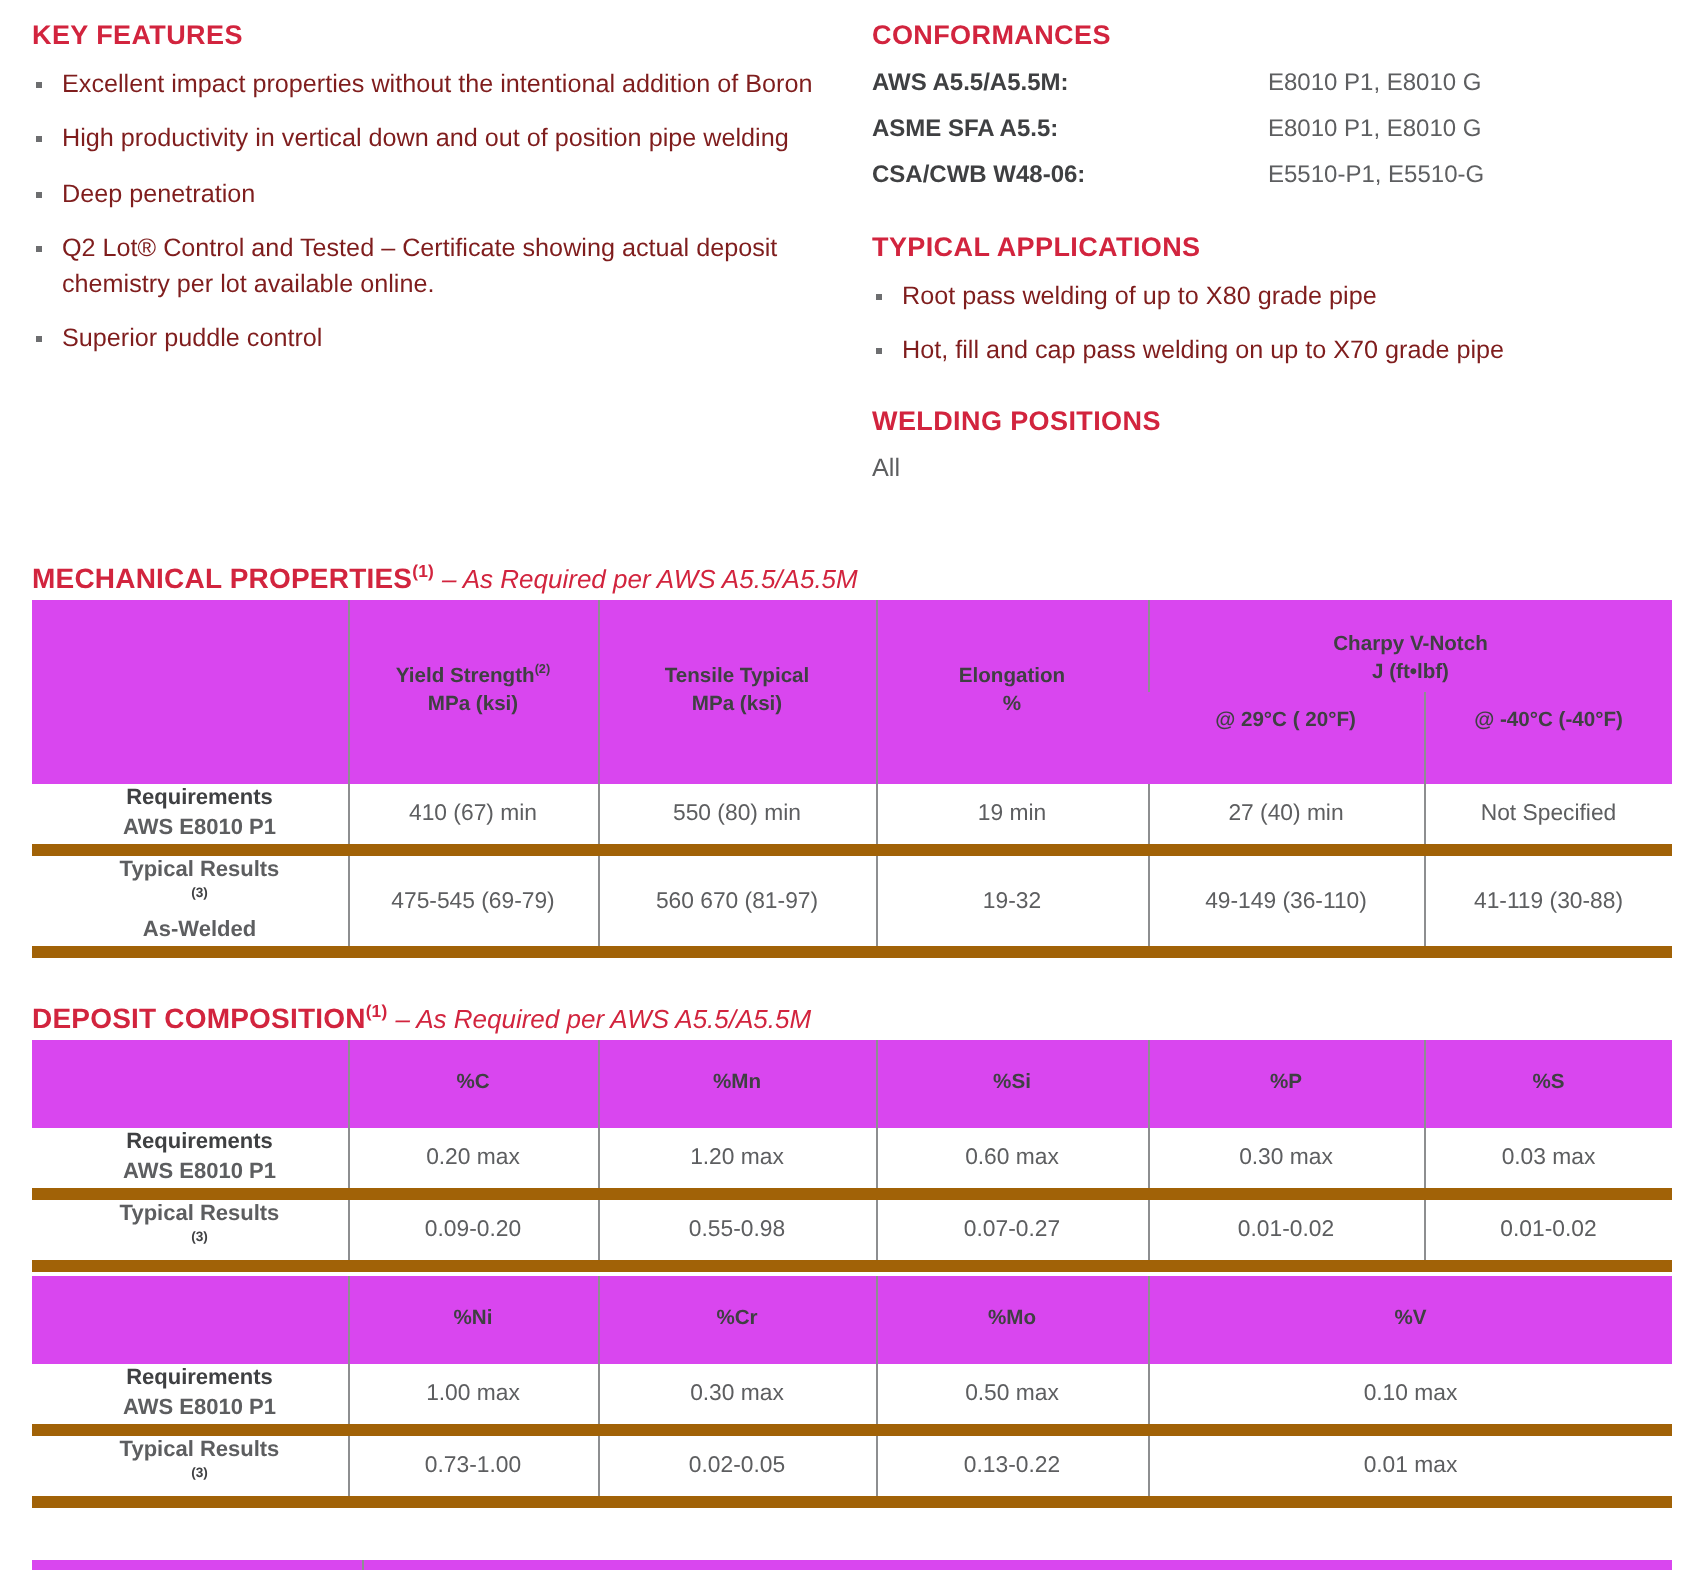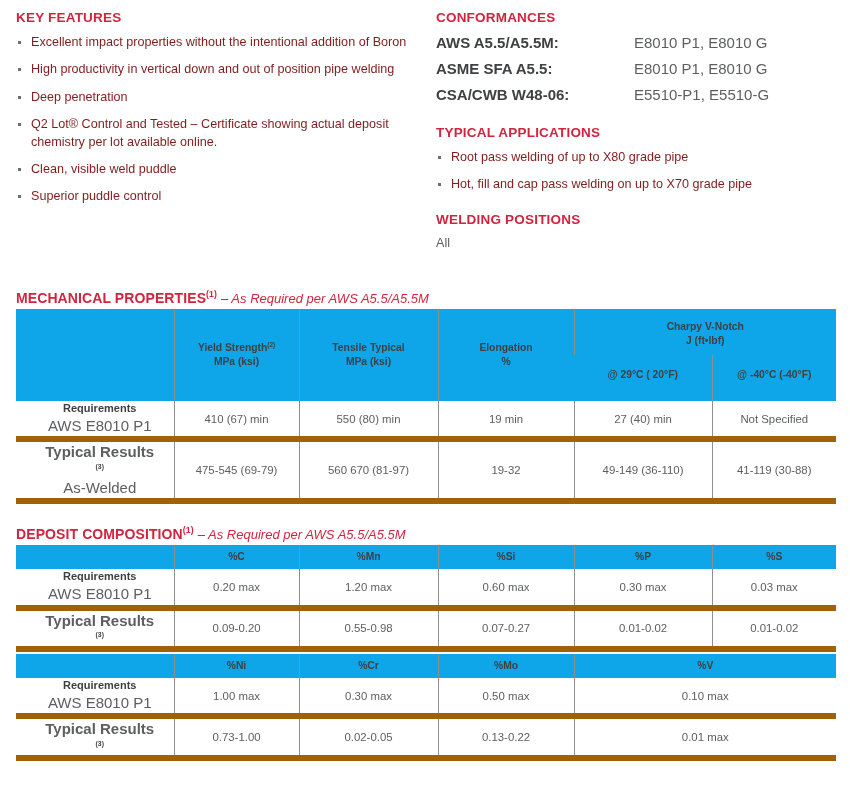--- a/index.html
+++ b/index.html
@@ -52,21 +52,21 @@
   }
   ul.bullets li::before {
     content: "";
     position: absolute;
     left: 2px; top: 7px;
     width: 3px; height: 3px;
     background: #6d6e70;
   }
 
   .conf-list { margin: 0 0 22px 0; }
-  .conf-row { display: flex; margin-bottom: 9px; font-size: 15px; }
+  .conf-row { display: flex; margin-bottom: 9px; font-size: 12px; }
   .conf-label { width: 198px; font-weight: bold; color: #3f4042; }
   .conf-value { color: #5d5e60; }
 
   .plain { font-size: 12.6px; color: #5d5e60; }
 
   
   .section { padding: 0 14px 0 16px; }
   .mt-mech { margin-top: 40px; }
   .mt-dep  { margin-top: 22px; }
   .mt-proc { margin-top: 26px; }
@@ -79,35 +79,35 @@
     table-layout: fixed;
   }
   table.dt th, table.dt td {
     padding: 0; margin: 0;
     text-align: center;
     vertical-align: middle;
     font-weight: normal;
     color: #5d5e60;
   }
   thead.hdr th {
-    background: #0ea5e9;
+    background: #d946ef;
     color: #3f4042;
     font-weight: bold;
     font-size: 10.3px;
     line-height: 1.32;
-    padding: 5px 2px;
+    padding: 15px 2px;
   }
   .vsep { border-left: 1px solid #8d8e90; }
   .row-label {
     text-align: left;
     padding-left: 10px !important;
     line-height: 1.35;
   }
   .row-label b { color: #3f4042; font-size: 11px; }
-  .row-label span { color: #5d5e60; font-size: 15px; display: block; }
+  .row-label span { color: #5d5e60; font-size: 11px; display: block; font-weight: bold; }
   .rule-bot { border-bottom: 6px solid #a16207; }
   td.cell { padding: 7px 2px; font-size: 11.4px; color: #5d5e60; }
   td.cellsm { padding: 5px 2px; font-size: 11.4px; color: #5d5e60; }
   .strong-cell { font-weight: bold; color: #3f4042; }
 
   .hdr-tall th { height: 46px; }
   .charpy-top { padding-bottom: 1px !important; }
 </style>
 </head>
 <body>
@@ -116,21 +116,20 @@
 
   <div class="top">
 
     <div class="col-left">
       <div class="red-head">KEY FEATURES</div>
       <ul class="bullets">
         <li>Excellent impact properties without the intentional addition of Boron</li>
         <li>High productivity in vertical down and out of position pipe welding</li>
         <li>Deep penetration</li>
         <li>Q2 Lot® Control and Tested – Certificate showing actual deposit chemistry per lot available online.</li>
-        <li>Clean, visible weld puddle</li>
         <li>Superior puddle control</li>
       </ul>
     </div>
 
     <div class="col-right">
 
       <div>
         <div class="red-head">CONFORMANCES</div>
         <div class="conf-list">
           <div class="conf-row">

